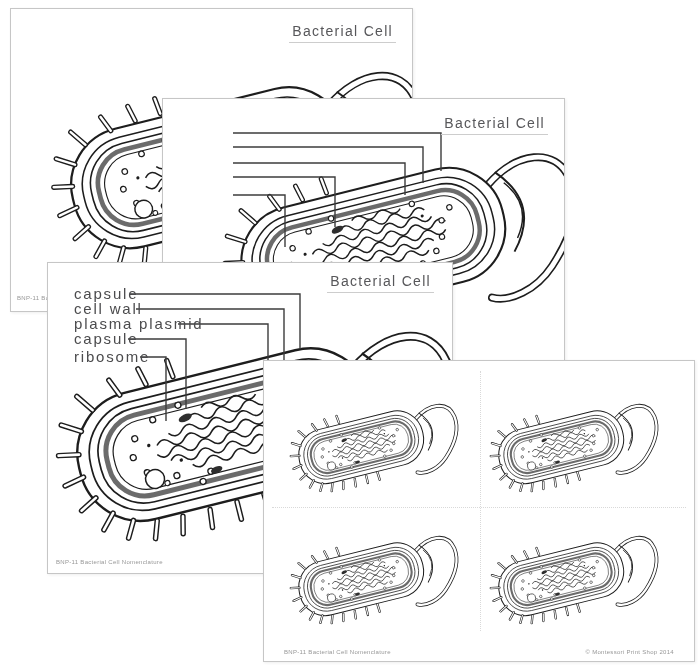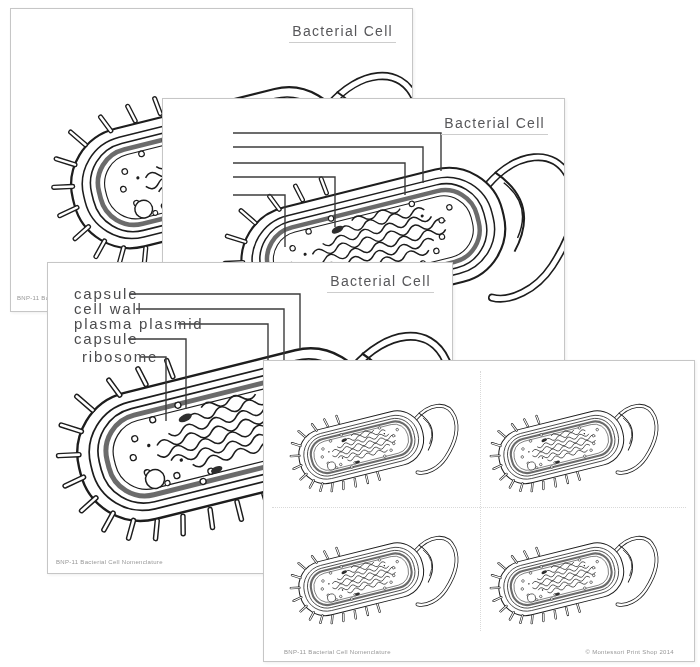--- a/index.html
+++ b/index.html
@@ -127,21 +127,21 @@
         <path d="M88,46 H236 V100"></path>
         <path d="M130,61 H220 V112"></path>
         <path d="M80,76 H138 V146"></path>
         <path d="M92,94 H118 V158"></path>
       </g>
     </svg>
     <span class="lbl" style="left:26px;top:25px">capsule</span>
     <span class="lbl" style="left:26px;top:40px">cell wall</span>
     <span class="lbl" style="left:26px;top:55px">plasma plasmid</span>
     <span class="lbl" style="left:26px;top:70px">capsule</span>
-    <span class="lbl" style="left:34px;top:88px">ribosome</span>
+    <span class="lbl" style="left:26px;top:88px">ribosome</span>
     <div class="ptitle" style="top:10px;right:18px">Bacterial Cell</div>
     <div class="footer" style="left:8px;bottom:8px">BNP-11 Bacterial Cell Nomenclature</div>
   </div>
 
   <div id="cards" class="sheet">
     <div class="cardgrid">
       <div class="card">
         <svg width="194" height="127" viewBox="0 0 460 300">
             <use href="#bcell"></use>
           </svg>

